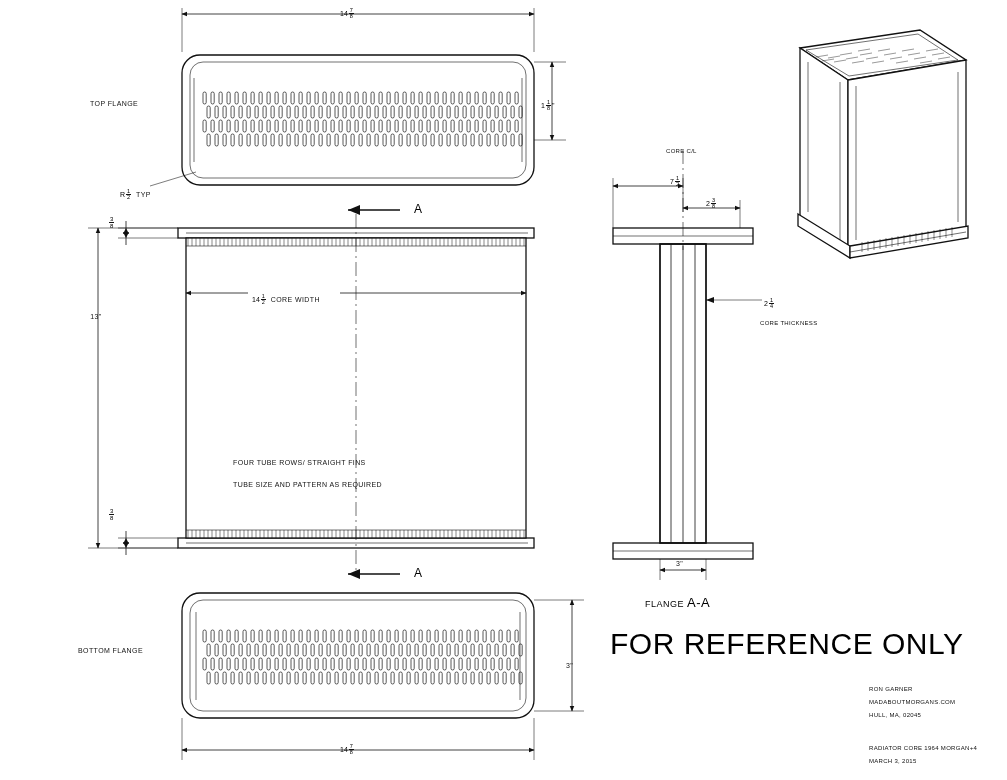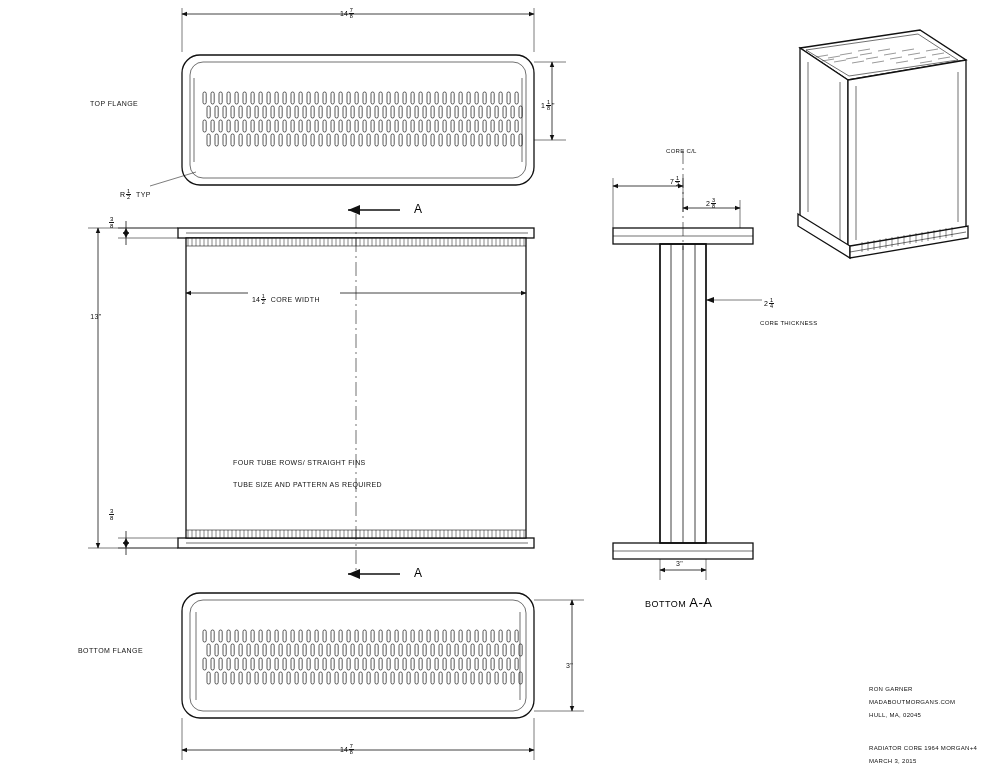--- a/index.html
+++ b/index.html
@@ -834,23 +834,24 @@
         <span class="frac">
           <span class="num">1</span>
           <span class="den">4</span>
         </span>
       </span>
   </div>
   <div class="abs lbl-sm" style="left:760px;top:320px">CORE THICKNESS</div>
   <div class="abs lbl" style="left:676px;top:560px">3"</div>
 
   <div class="abs sec-lbl" style="left:645px;top:595px">
-    <span>BOTTOM </span><b>A-A</b>
-  </div>
-
+    <span>FLANGE </span><b>A-A</b>
+  </div>
+
+  <div class="abs big" style="left:610px;top:627px">FOR REFERENCE ONLY</div>
 
   <div class="abs lbl-sm" style="left:869px;top:686px">RON GARNER</div>
   <div class="abs lbl-sm" style="left:869px;top:699px">MADABOUTMORGANS.COM</div>
   <div class="abs lbl-sm" style="left:869px;top:712px">HULL, MA, 02045</div>
   <div class="abs lbl-sm" style="left:869px;top:745px">RADIATOR CORE 1964 MORGAN+4</div>
   <div class="abs lbl-sm" style="left:869px;top:758px">MARCH 3, 2015</div>
 
 </div>
 
 </body></html>

